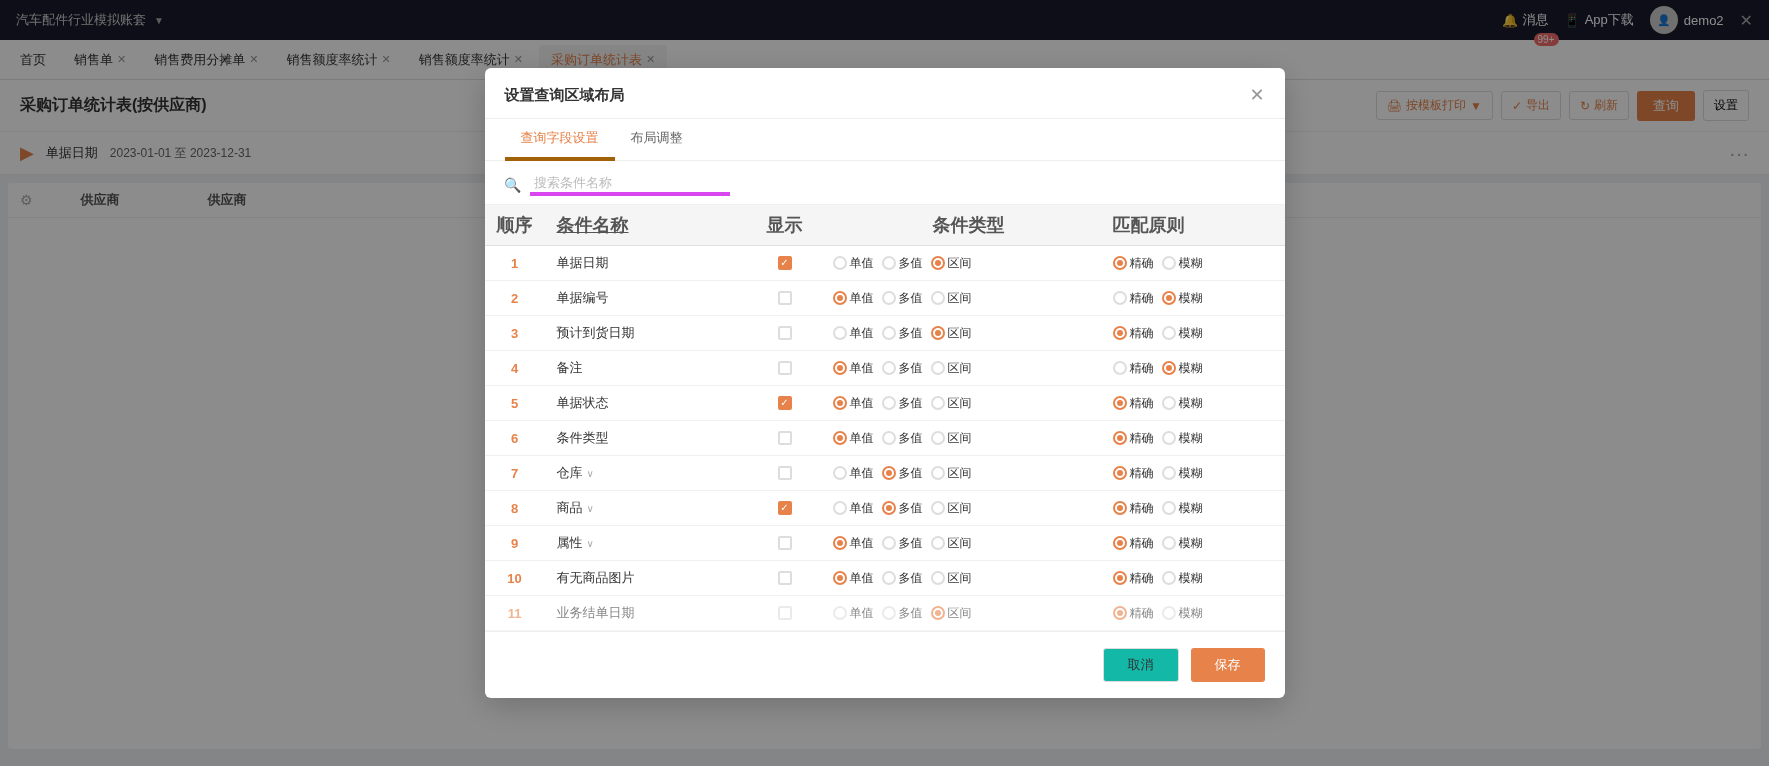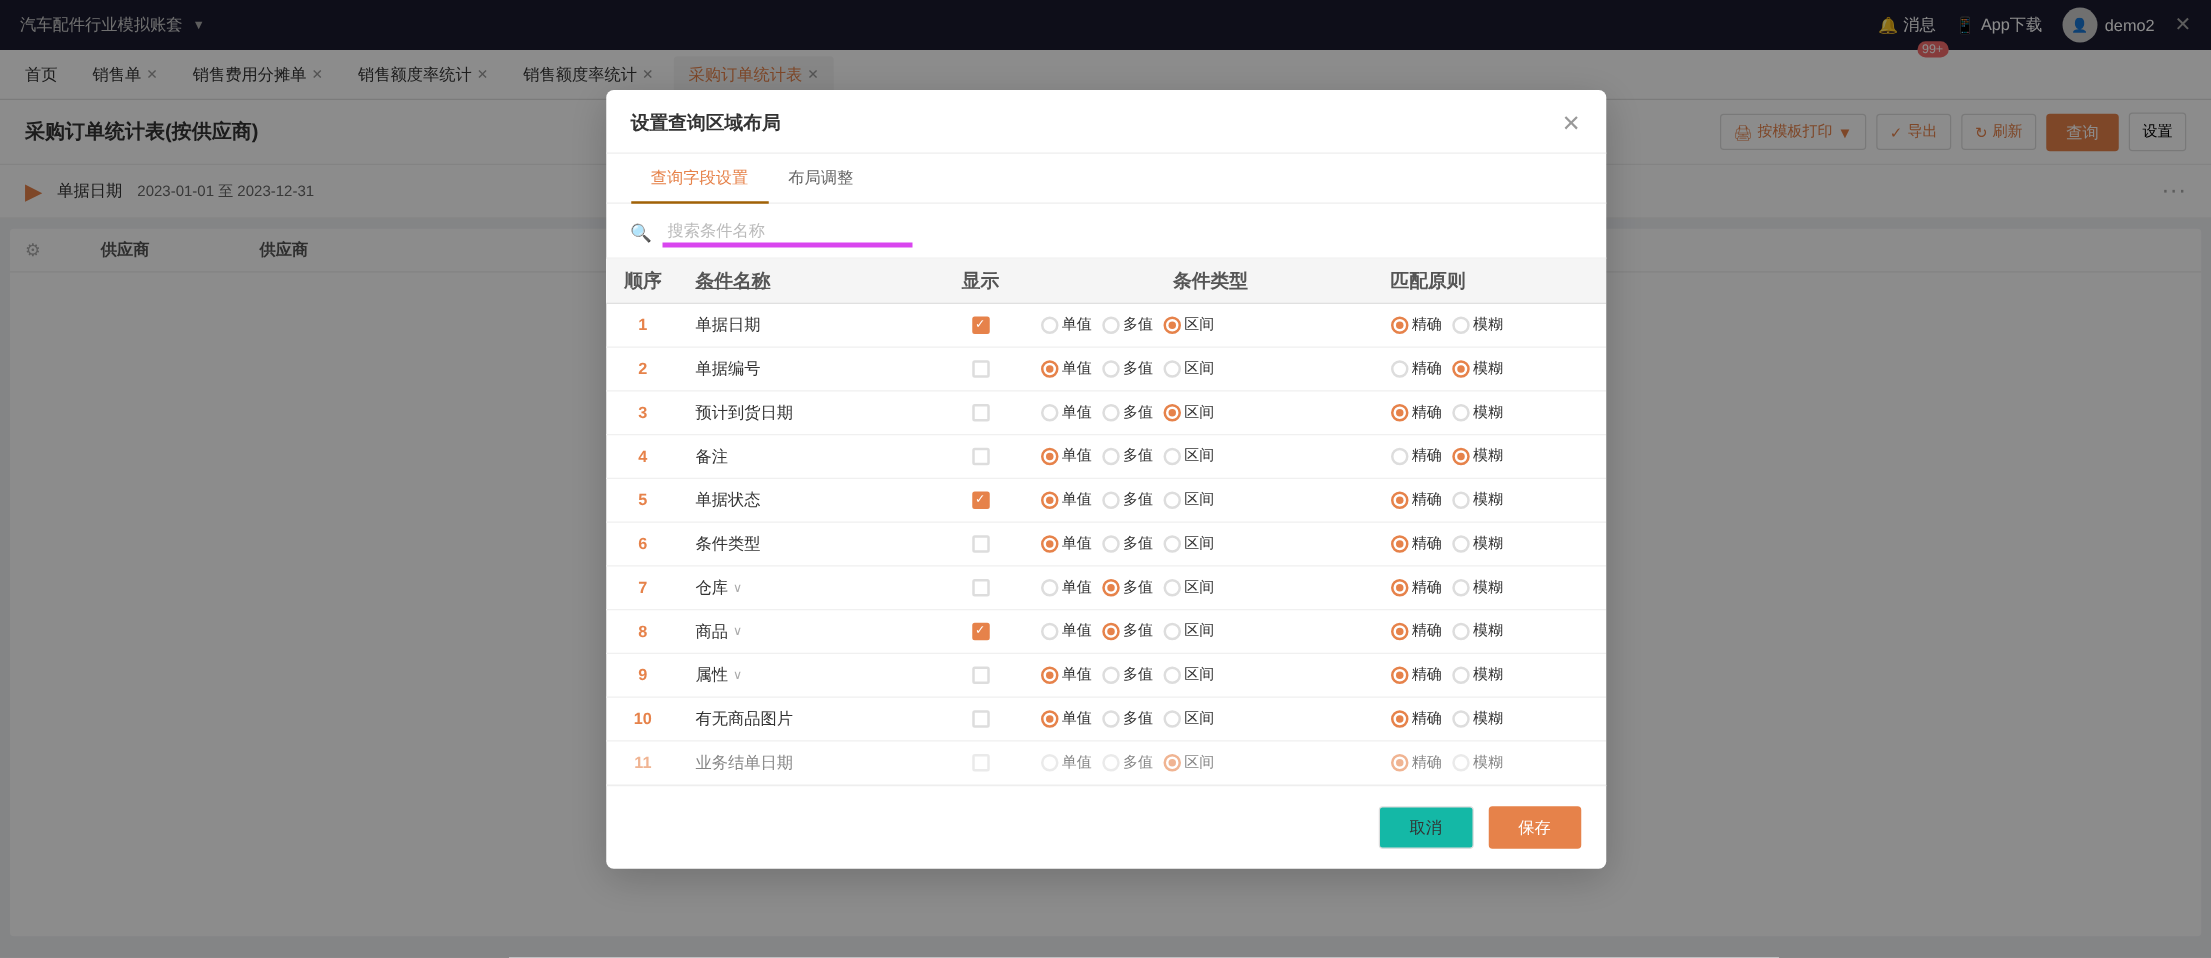--- a/index.html
+++ b/index.html
@@ -141,21 +141,21 @@
     .dialog-tab {
       padding: 10px 16px;
       font-size: 13px;
       color: #666;
       cursor: pointer;
       border-bottom: 2px solid transparent;
       margin-bottom: -1px;
     }
     .dialog-tab.active {
       color: #e6824a;
-      border-bottom: 2px solid #a16207;
+      border-bottom: 4px solid #a16207;
     }
 
     
     .dialog-search {
       padding: 12px 20px 8px;
       display: flex;
       align-items: center;
       gap: 8px;
       border-bottom: 1px solid #f0f0f0;
     }
@@ -169,21 +169,21 @@
       border-bottom: 4px solid #d946ef;
       padding: 2px 4px;
     }
     .dialog-search input::placeholder { color: #bbb; }
 
     
     .dialog-table { flex: 1; overflow-y: auto; }
     .dialog-table-header {
       display: flex;
       background: #f5f5f5;
-      font-size: 15px;
+      font-size: 18px;
       font-weight: bold;
       color: #555;
       padding: 8px 0;
       border-bottom: 1px solid #e0e0e0;
       position: sticky;
       top: 0;
       z-index: 2;
     }
     .col-order { width: 60px; text-align: center; flex-shrink: 0; }
     .col-name { width: 200px; padding-left: 12px; flex-shrink: 0; text-decoration: underline; }

